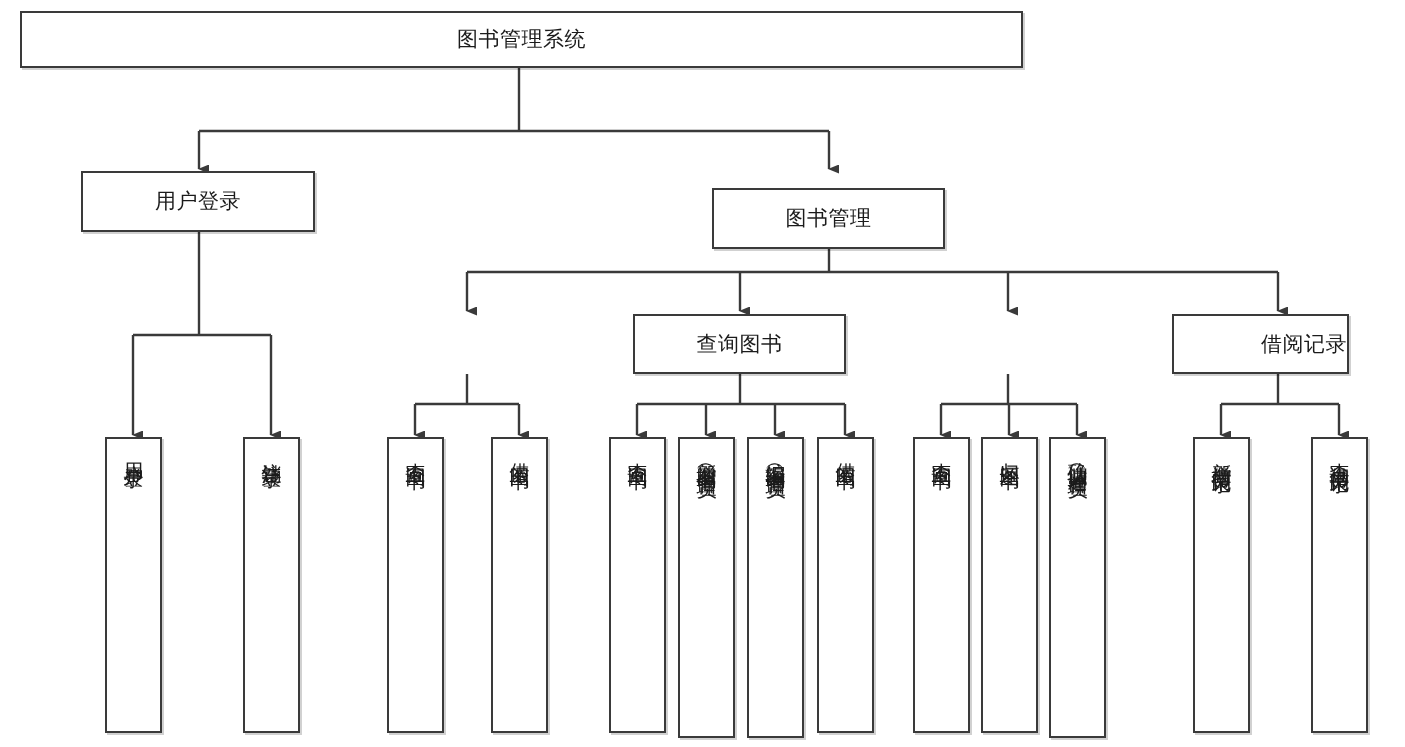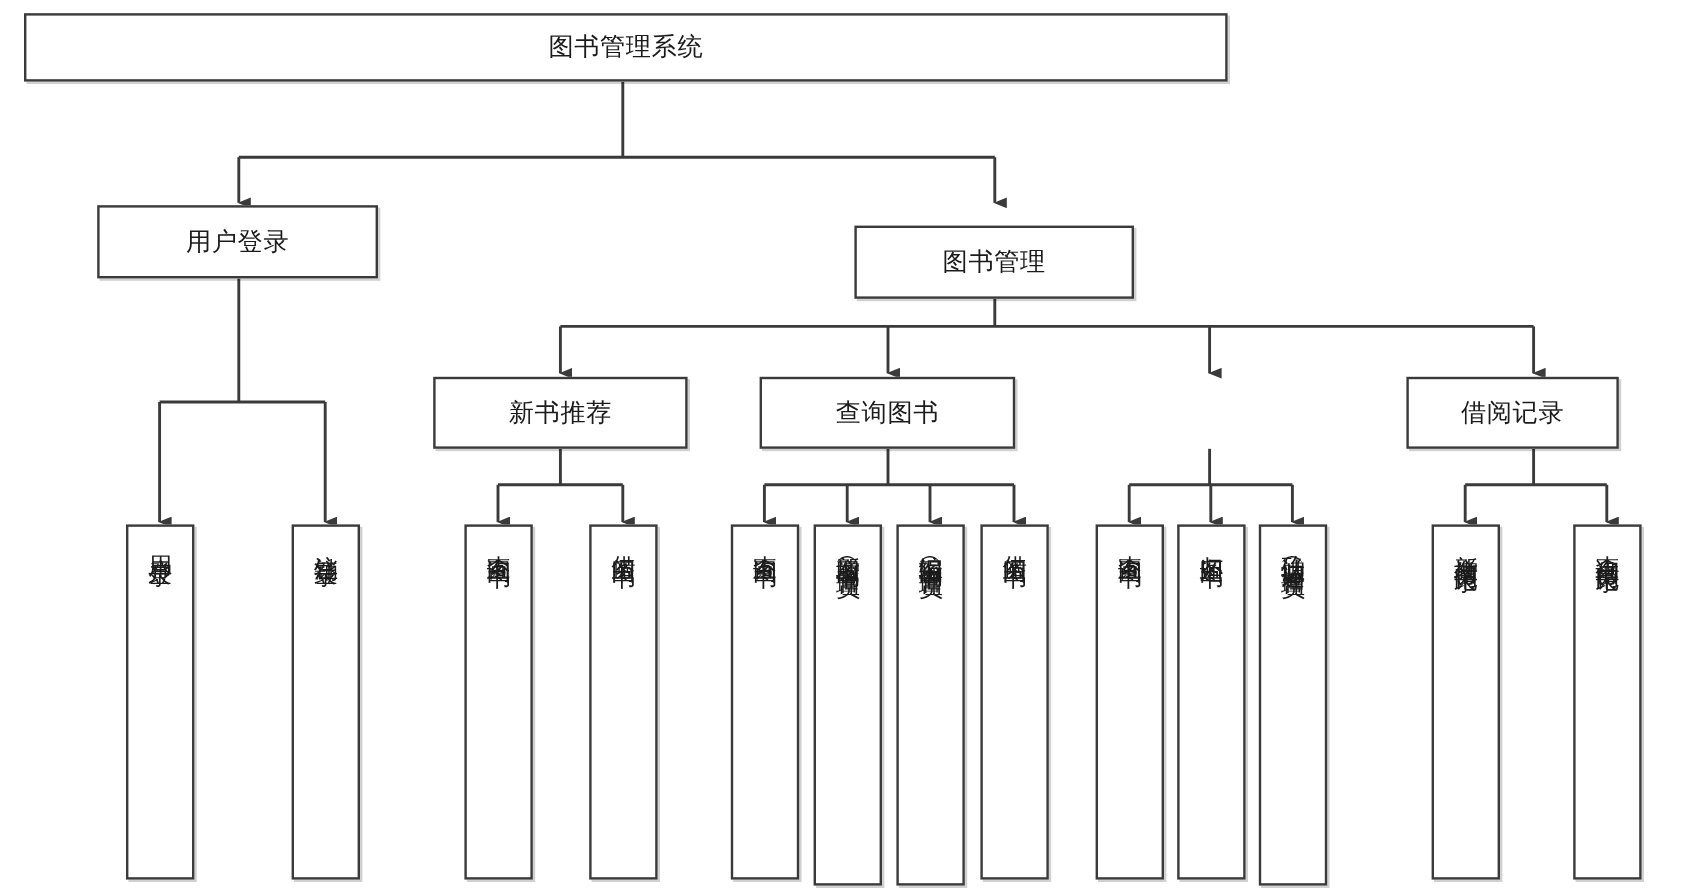--- a/index.html
+++ b/index.html
@@ -129,27 +129,24 @@
     <span class="label">图书管理系统</span>
   </div>
 
   <div class="node" style="left:81px; top:171px; width:234px; height:61px;">
     <span class="label">用户登录</span>
   </div>
   <div class="node" style="left:712px; top:188px; width:233px; height:61px;">
     <span class="label">图书管理</span>
   </div>
 
-  <div class="node" style="left:361px; top:314px; width:212px; height:60px;">
-    <span class="label">新书推荐</span>
-  </div>
   <div class="node" style="left:633px; top:314px; width:213px; height:60px;">
     <span class="label">查询图书</span>
   </div>
-  <div class="node" style="left:1172px; top:314px; width:177px; height:60px;">
+  <div class="node" style="left:1172px; top:314px; width:177px; height:60px;justify-content:flex-end;">
     <span class="label">借阅记录</span>
   </div>
 
   <div class="node vert" style="left:105px; top:437px; width:57px; height:296px;">
     <span class="label">用户登录</span>
   </div>
   <div class="node vert" style="left:243px; top:437px; width:57px; height:296px;">
     <span class="label">注销登录</span>
   </div>
 

